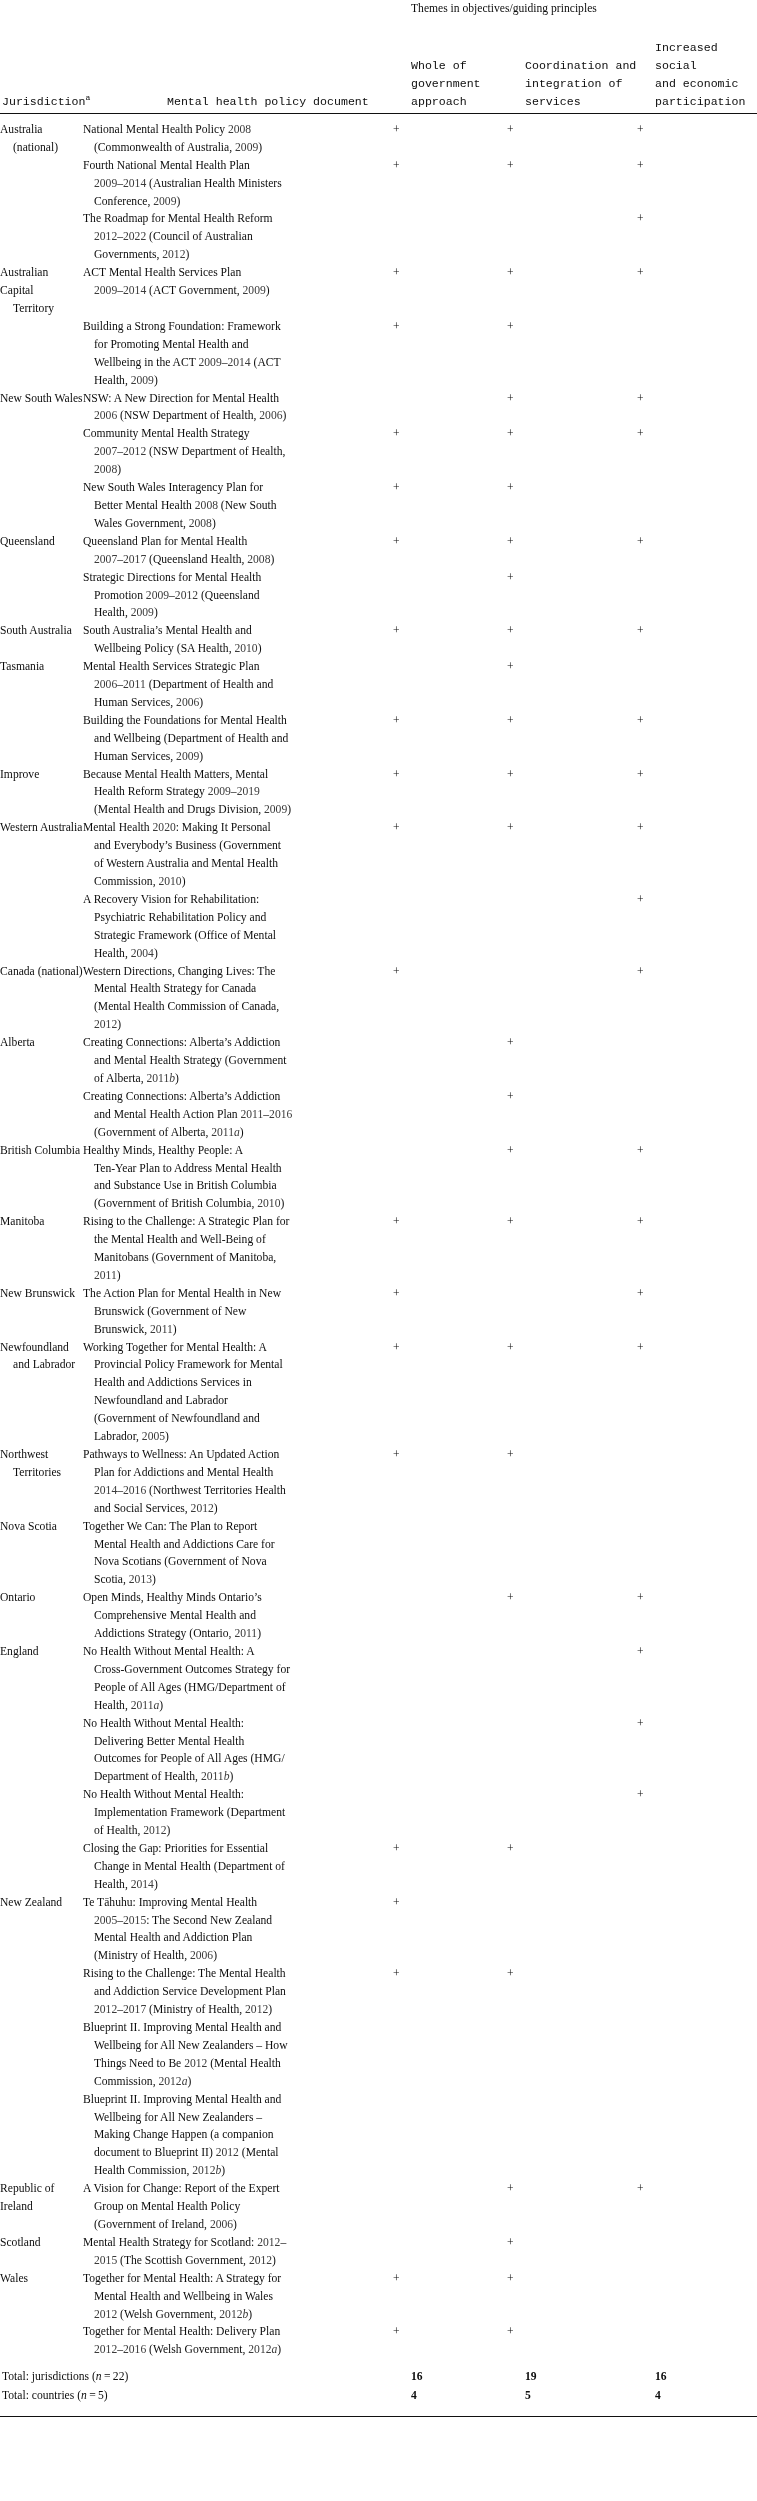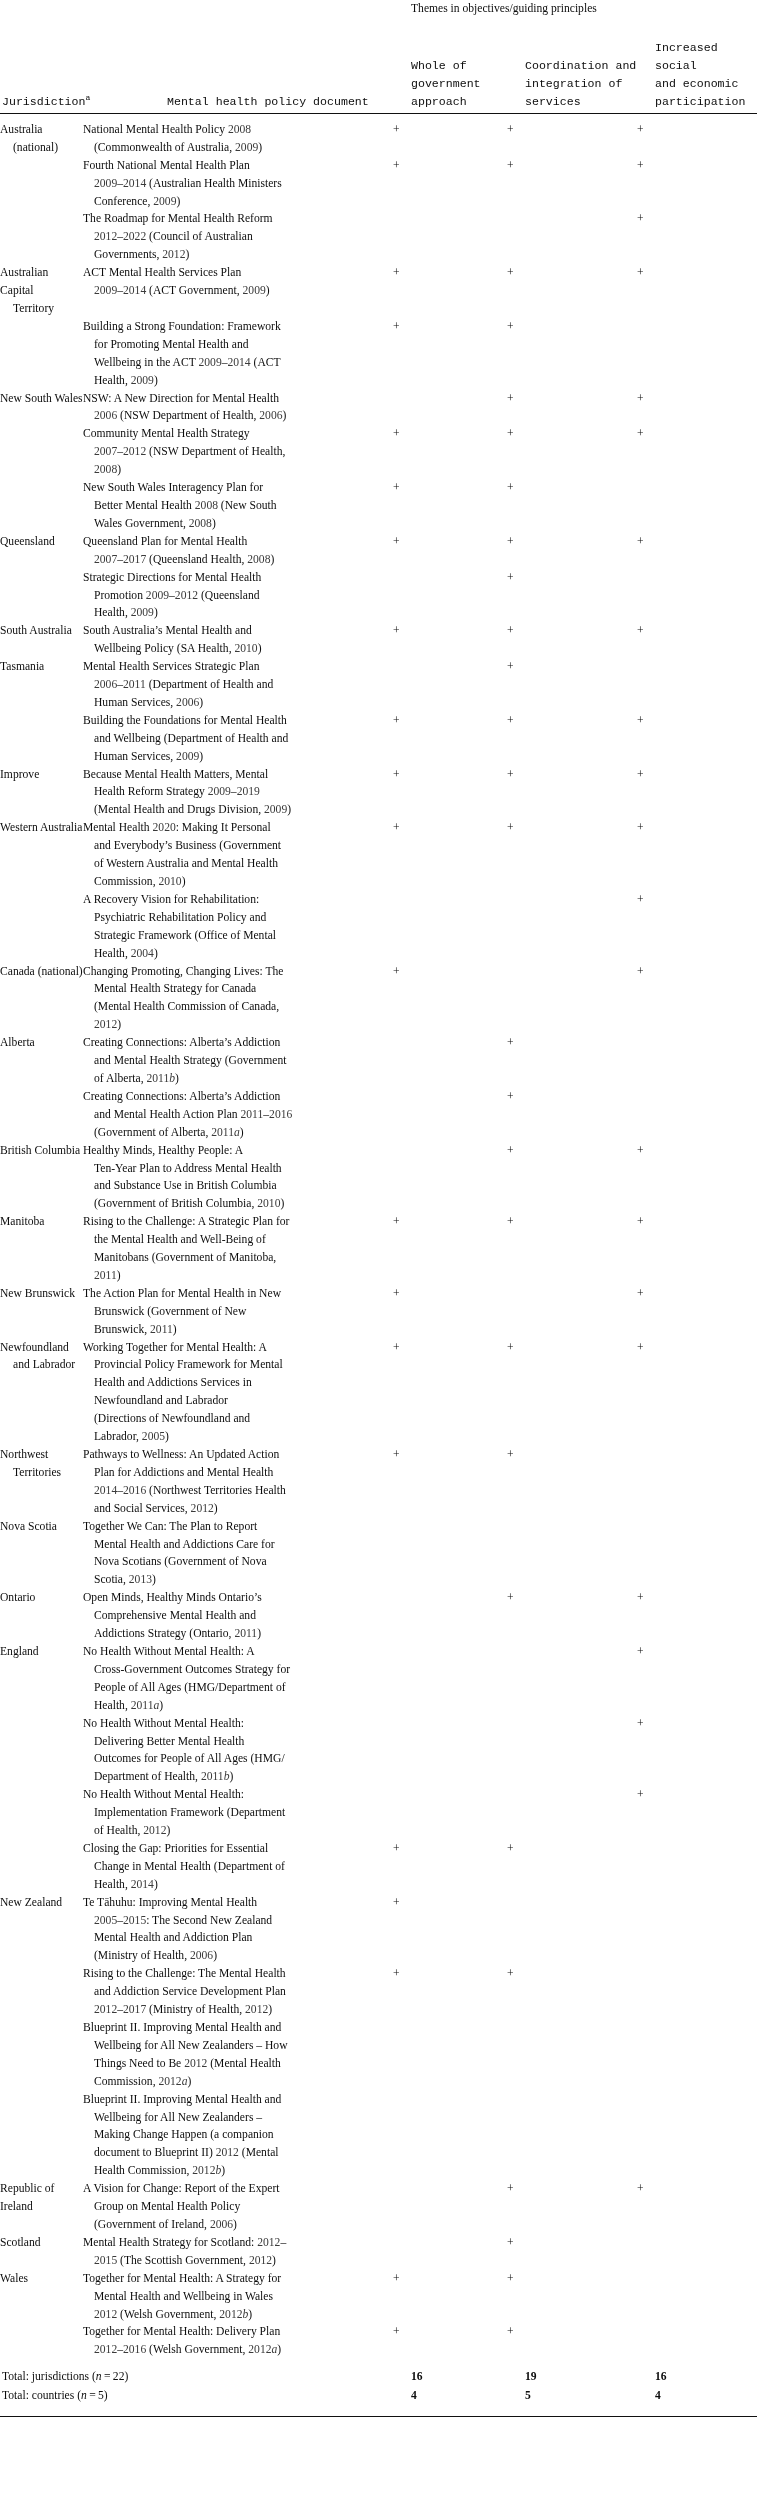--- a/index.html
+++ b/index.html
@@ -369,21 +369,21 @@
           </td>
           <td class="mark"></td>
           <td class="mark"></td>
           <td class="mark"><span class="plus">+</span></td>
         </tr>
         <tr class="data-row">
           <td class="juris">
             <span class="jl">Canada (national)</span>
           </td>
           <td class="doc">
-            <span class="dl">Changing Promoting, Changing Lives: The</span>
+            <span class="dl">Western Directions, Changing Lives: The</span>
             <span class="dl ind">Mental Health Strategy for Canada</span>
             <span class="dl ind">(Mental Health Commission of Canada,</span>
             <span class="dl ind"><span class="yr">2012</span>)</span>
           </td>
           <td class="mark"><span class="plus">+</span></td>
           <td class="mark"></td>
           <td class="mark"><span class="plus">+</span></td>
         </tr>
         <tr class="data-row">
           <td class="juris">
@@ -453,21 +453,21 @@
         <tr class="data-row">
           <td class="juris">
             <span class="jl">Newfoundland</span>
             <span class="jl ind">and Labrador</span>
           </td>
           <td class="doc">
             <span class="dl">Working Together for Mental Health: A</span>
             <span class="dl ind">Provincial Policy Framework for Mental</span>
             <span class="dl ind">Health and Addictions Services in</span>
             <span class="dl ind">Newfoundland and Labrador</span>
-            <span class="dl ind">(Directions of Newfoundland and</span>
+            <span class="dl ind">(Government of Newfoundland and</span>
             <span class="dl ind">Labrador, <span class="yr">2005</span>)</span>
           </td>
           <td class="mark"><span class="plus">+</span></td>
           <td class="mark"><span class="plus">+</span></td>
           <td class="mark"><span class="plus">+</span></td>
         </tr>
         <tr class="data-row">
           <td class="juris">
             <span class="jl">Northwest</span>
             <span class="jl ind">Territories</span>

